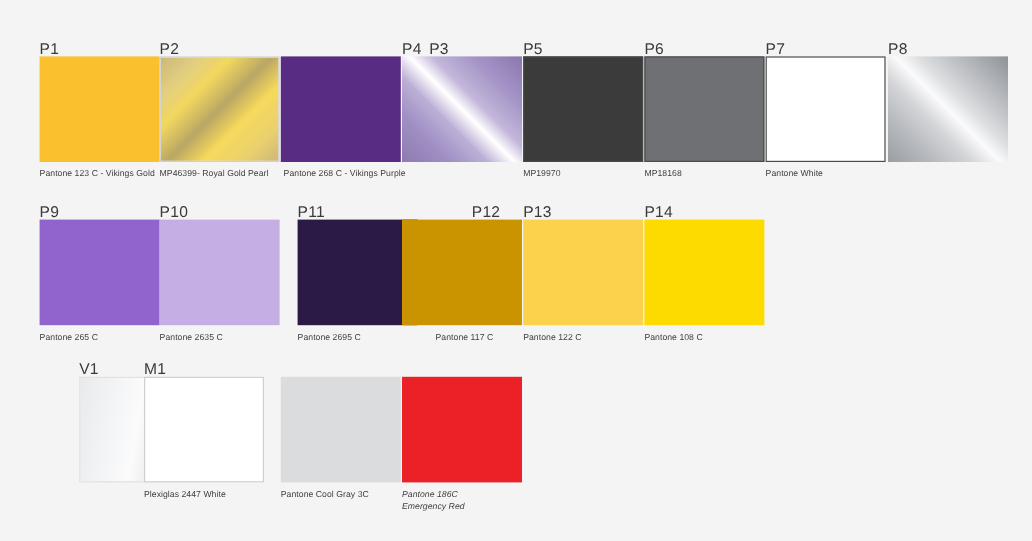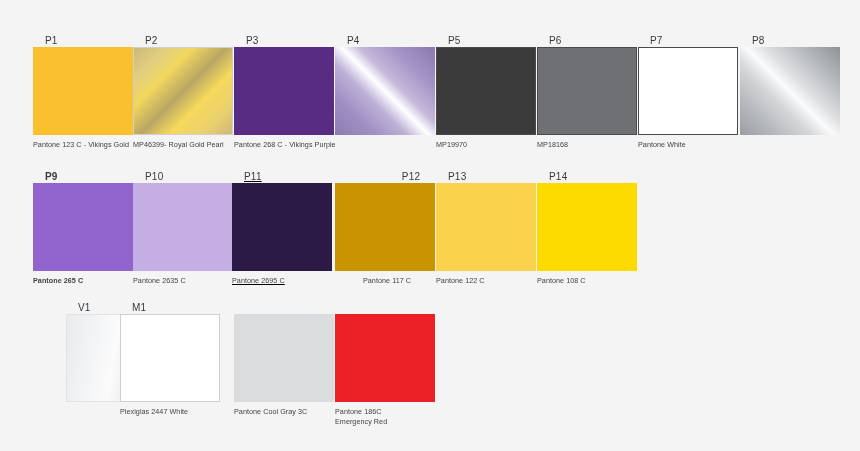--- a/index.html
+++ b/index.html
@@ -32,27 +32,26 @@
   .row-2 { top: 172px; }
   .row-3 { top: 303px; }
 
   .swatch-cell {
     position: absolute;
     top: 0;
     width: 140px;
   }
 
   .swatch-code {
-    font-size: 10px;
+    font-size: 13px;
     line-height: 10px;
     color: #3a3a3a;
     letter-spacing: 0.2px;
     height: 11px;
     white-space: nowrap;
-    margin-left: 12px;
   }
 
   .swatch-chip {
     width: 100px;
     height: 88px;
     box-sizing: border-box;
     display: block;
   }
 
   .swatch-name {
@@ -83,21 +82,21 @@
       <div class="swatch-cell" style="left: 33px;">
         <div class="swatch-code">P1</div>
         <div class="swatch-chip" style="width: 100px; height: 88px; background: rgb(251, 192, 45);"></div>
         <div class="swatch-name">Pantone 123 C - Vikings Gold</div>
       </div>
       <div class="swatch-cell" style="left: 133px;">
         <div class="swatch-code">P2</div>
         <div class="swatch-chip chip-hairline" style="width: 100px; height: 88px; background: linear-gradient(135deg, rgb(201, 184, 122) 0%, rgb(226, 207, 127) 18%, rgb(242, 215, 94) 32%, rgb(185, 167, 101) 50%, rgb(246, 217, 92) 66%, rgb(234, 208, 111) 84%, rgb(205, 184, 121) 100%);"></div>
         <div class="swatch-name">MP46399- Royal Gold Pearl</div>
       </div>
-      <div class="swatch-cell" style="left: 234px;">
+      <div class="swatch-cell" style="left: 234px; text-align: right;">
         <div class="swatch-code">P3</div>
         <div class="swatch-chip" style="width: 100px; height: 88px; background: rgb(88, 44, 131);"></div>
         <div class="swatch-name">Pantone 268 C - Vikings Purple</div>
       </div>
       <div class="swatch-cell" style="left: 335px;">
         <div class="swatch-code">P4</div>
         <div class="swatch-chip" style="width: 100px; height: 88px; background: linear-gradient(45deg, rgb(141, 123, 176) 0%, rgb(160, 144, 196) 22%, rgb(188, 176, 214) 38%, rgb(255, 255, 255) 50%, rgb(195, 183, 218) 60%, rgb(164, 148, 198) 78%, rgb(139, 120, 174) 100%);"></div>
       </div>
       <div class="swatch-cell" style="left: 436px;">
         <div class="swatch-code">P5</div>
@@ -113,31 +112,31 @@
         <div class="swatch-code">P7</div>
         <div class="swatch-chip chip-bordered" style="width: 100px; height: 88px; background: rgb(255, 255, 255);"></div>
         <div class="swatch-name">Pantone White</div>
       </div>
       <div class="swatch-cell" style="left: 740px;">
         <div class="swatch-code">P8</div>
         <div class="swatch-chip" style="width: 100px; height: 88px; background: linear-gradient(45deg, rgb(154, 157, 161) 0%, rgb(182, 185, 189) 20%, rgb(213, 215, 217) 38%, rgb(251, 251, 252) 50%, rgb(220, 222, 224) 60%, rgb(180, 183, 187) 80%, rgb(142, 145, 150) 100%);"></div>
       </div>
     </div>
     <div class="swatch-row row-2">
-      <div class="swatch-cell" style="left: 33px; font-weight: bold;">
+      <div class="swatch-cell" style="left: 33px;">
         <div class="swatch-code">P9</div>
         <div class="swatch-chip" style="width: 100px; height: 88px; background: rgb(144, 99, 205);"></div>
         <div class="swatch-name">Pantone 265 C</div>
       </div>
       <div class="swatch-cell" style="left: 133px;">
         <div class="swatch-code">P10</div>
         <div class="swatch-chip" style="width: 100px; height: 88px; background: rgb(196, 174, 228);"></div>
         <div class="swatch-name">Pantone 2635 C</div>
       </div>
-      <div class="swatch-cell" style="left: 232px; text-decoration: underline;">
+      <div class="swatch-cell" style="left: 248px;">
         <div class="swatch-code">P11</div>
         <div class="swatch-chip" style="width: 100px; height: 88px; background: rgb(43, 26, 69);"></div>
         <div class="swatch-name">Pantone 2695 C</div>
       </div>
       <div class="swatch-cell" style="left: 335px; text-align: center;">
         <div class="swatch-code">P12</div>
         <div class="swatch-chip" style="width: 100px; height: 88px; background: rgb(201, 148, 0);"></div>
         <div class="swatch-name">Pantone 117 C</div>
       </div>
       <div class="swatch-cell" style="left: 436px;">
@@ -159,20 +158,20 @@
       <div class="swatch-cell" style="left: 120px;">
         <div class="swatch-code">M1</div>
         <div class="swatch-chip chip-hairline" style="width: 100px; height: 88px; background: rgb(255, 255, 255);"></div>
         <div class="swatch-name">Plexiglas 2447 White</div>
       </div>
       <div class="swatch-cell" style="left: 234px;">
         <div class="swatch-code"></div>
         <div class="swatch-chip" style="width: 100px; height: 88px; background: rgb(218, 220, 222);"></div>
         <div class="swatch-name">Pantone Cool Gray 3C</div>
       </div>
-      <div class="swatch-cell" style="left: 335px;">
+      <div class="swatch-cell" style="left: 335px; font-style: italic;">
         <div class="swatch-code"></div>
         <div class="swatch-chip" style="width: 100px; height: 88px; background: rgb(236, 32, 39);"></div>
         <div class="swatch-name">Pantone 186C
 Emergency Red</div>
       </div>
     </div>
   </div>
 
 </body></html>

